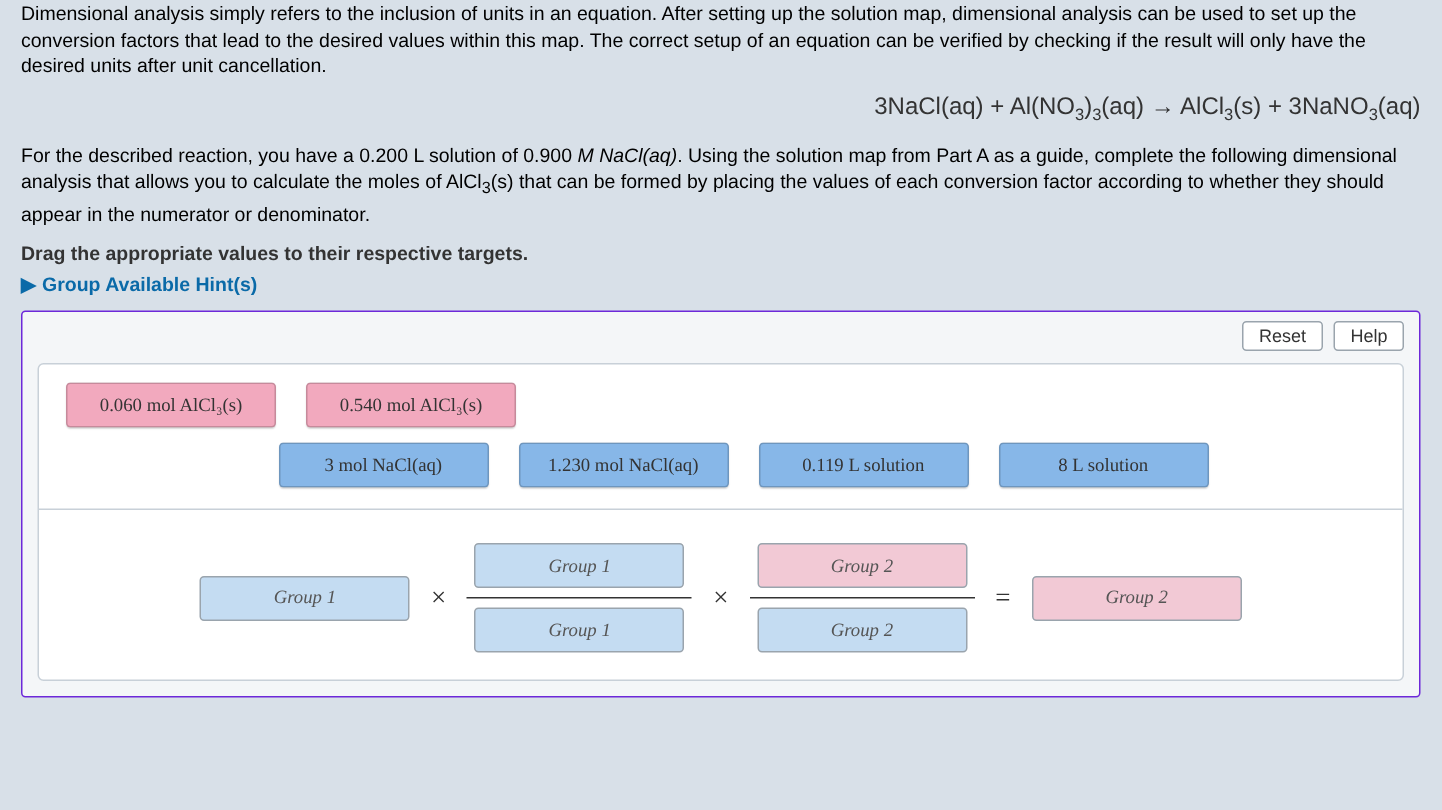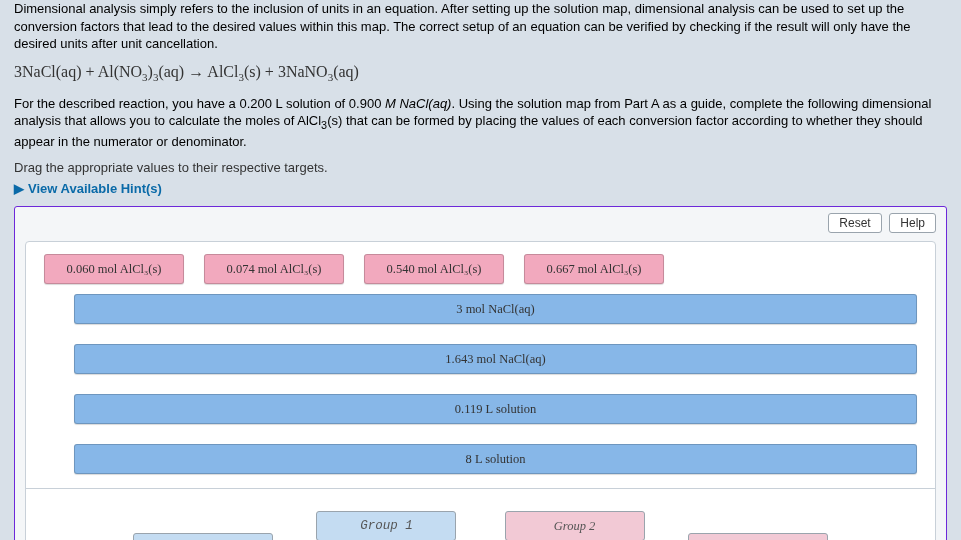--- a/index.html
+++ b/index.html
@@ -7,25 +7,25 @@
     font-family: Arial, Helvetica, sans-serif;
     background: #d8e0e8;
     font-size: 13px;
     color: #333;
     width: 961px;
     height: 540px;
     overflow: hidden;
     padding: 0 14px 6px 14px;
   }
   .intro { color: #000000; line-height: 1.35; margin-bottom: 10px; }
-  .equation { text-align: left; font-family: Liberation Serif, serif; font-size: 16px; margin: 10px 0 12px; }
+  .equation { text-align: right; font-family: Liberation Sans, sans-serif; font-size: 16px; margin: 10px 0 12px; }
   .equation sub { font-size: 11px; }
   .hint-link { color: #0a6aa8; cursor: pointer; font-weight: bold; margin: 6px 0 10px; }
   .hint-link .tri { display:inline-block; margin-right:4px; }
-  .instr { font-weight: normal; margin: 6px 0 6px; }
+  .instr { font-weight: bold; margin: 6px 0 6px; }
   .panel {
     background: #f4f6f8;
     border: 1px solid #6d28d9;
     border-radius: 3px;
     padding: 6px 10px 10px;
     position: relative;
   }
   .topbtns { text-align: right; margin-bottom: 8px; }
   .btn {
     display: inline-block;
@@ -38,21 +38,21 @@
     cursor: pointer;
     margin-left: 4px;
   }
   .inner {
     background: #fff;
     border: 1px solid #c8d0d8;
     border-radius: 4px;
     padding: 12px 18px 18px;
   }
   .tiles-row { display: flex; gap: 20px; margin-bottom: 10px; justify-content: flex-start; flex-wrap: wrap; }
-  .tiles-row.center2 { justify-content: center; padding-left: 30px; flex-direction: column; }
+  .tiles-row.center2 { justify-content: center; padding-left: 30px; }
   .tile {
     min-width: 140px;
     height: 30px;
     border-radius: 3px;
     display: flex;
     align-items: center;
     justify-content: center;
     font-size: 12.5px;
     font-family: 'Times New Roman', serif;
     border: 1px solid rgba(0,0,0,0.18);
@@ -67,62 +67,60 @@
   .eqrow { display: flex; align-items: center; justify-content: center; gap: 14px; }
   .target {
     min-width: 140px; height: 30px;
     border: 1px dashed #9aa4ad;
     border-radius: 3px;
     display: flex; align-items: center; justify-content: center;
     font-size: 12.5px; font-style: italic; color: #555;
     font-family: 'Times New Roman', serif;
   }
   .target.pink { background: #f2c9d5; border-style: solid; font-style: italic; }
-  .target.blue { background: #c4dcf2; border-style: solid; font-style: italic; font-family: Liberation Mono, monospace; }
+  .target.blue { background: #c4dcf2; border-style: solid; font-style: italic; }
   .frac { display: flex; flex-direction: column; align-items: center; gap: 6px; }
   .fracbar { width: 150px; border-top: 1.5px solid #333; }
   .sym { font-family: 'Times New Roman', serif; font-size: 18px; }
 </style>
 </head>
 <body>
 
 <div class="intro">Dimensional analysis simply refers to the inclusion of units in an equation. After setting up the solution map, dimensional analysis can be used to set up the conversion factors that lead to the desired values within this map. The correct setup of an equation can be verified by checking if the result will only have the desired units after unit cancellation.</div>
 
 <div class="equation">
   <span>3NaCl(aq)</span><span> + </span><span>Al(NO</span><sub>3</sub><span>)</span><sub>3</sub><span>(aq)</span><span> → </span><span>AlCl</span><sub>3</sub><span>(s)</span><span> + </span><span>3NaNO</span><sub>3</sub><span>(aq)</span>
 </div>
 
 <div class="intro">
   <span>For the described reaction, you have a 0.200 L solution of 0.900 </span><i><span>M NaCl(aq)</span></i><span>. Using the solution map from Part A as a guide, complete the following dimensional analysis that allows you to calculate the moles of </span><span>AlCl</span><sub>3</sub><span>(s)</span><span> that can be formed by placing the values of each conversion factor according to whether they should appear in the numerator or denominator.</span>
 </div>
 
 <div class="instr">Drag the appropriate values to their respective targets.</div>
 
 <div class="hint-link">
-  <span class="tri">▶</span><span>View Available Hint(s)</span>
+  <span class="tri">▶</span><span>Group Available Hint(s)</span>
 </div>
 
 <div class="panel">
   <div class="topbtns">
     <span class="btn">Reset</span>
     <span class="btn">Help</span>
   </div>
 
   <div class="inner">
 
     <div class="tiles-row">
       <div class="tile pink">0.060 mol AlCl₃(s)</div>
-      <div class="tile pink">0.074 mol AlCl₃(s)</div>
       <div class="tile pink">0.540 mol AlCl₃(s)</div>
-      <div class="tile pink">0.667 mol AlCl₃(s)</div>
     </div>
 
     <div class="tiles-row center2">
       <div class="tile blue">3 mol NaCl(aq)</div>
-      <div class="tile blue">1.643 mol NaCl(aq)</div>
+      <div class="tile blue">1.230 mol NaCl(aq)</div>
       <div class="tile blue">0.119 L solution</div>
       <div class="tile blue">8 L solution</div>
     </div>
 
     <hr class="divider">
 
     <div class="eqrow">
       <div class="target blue">Group 1</div>
       <div class="sym">×</div>
       <div class="frac">

